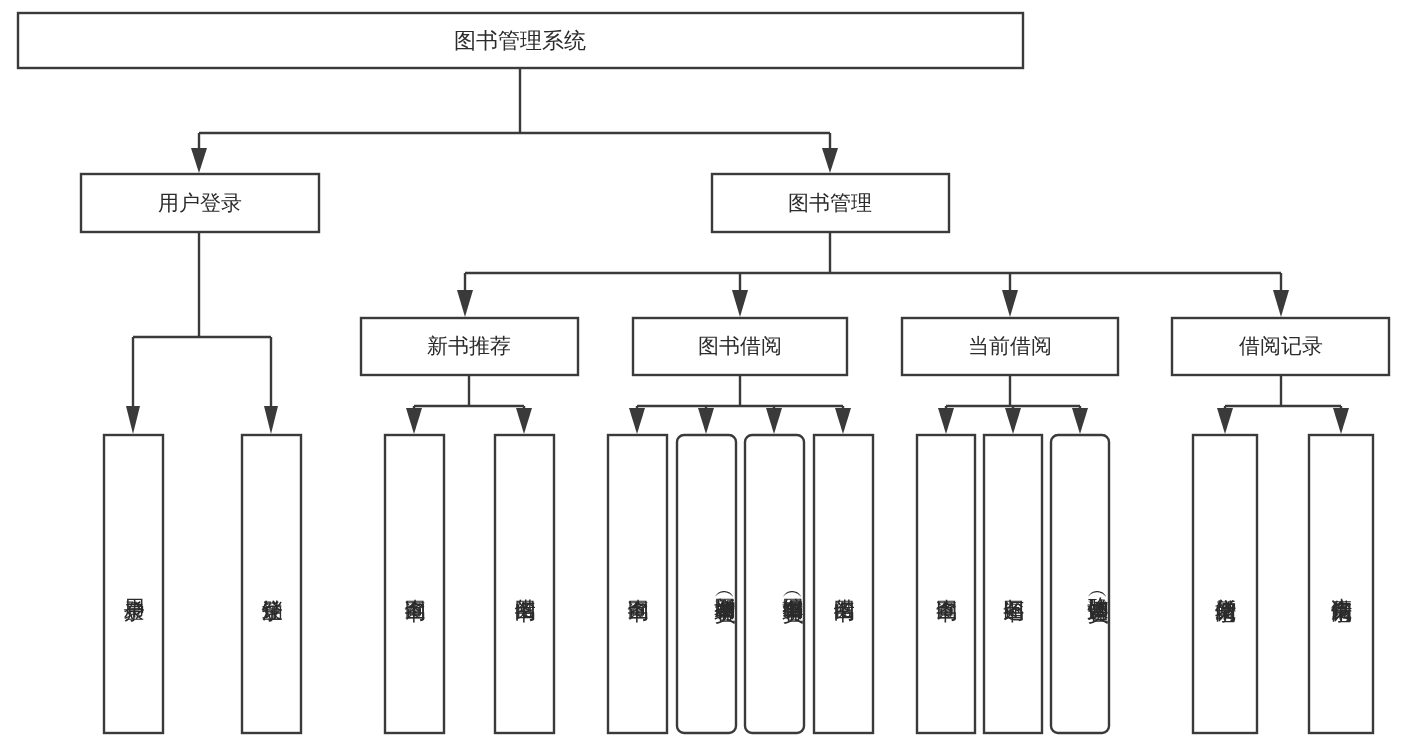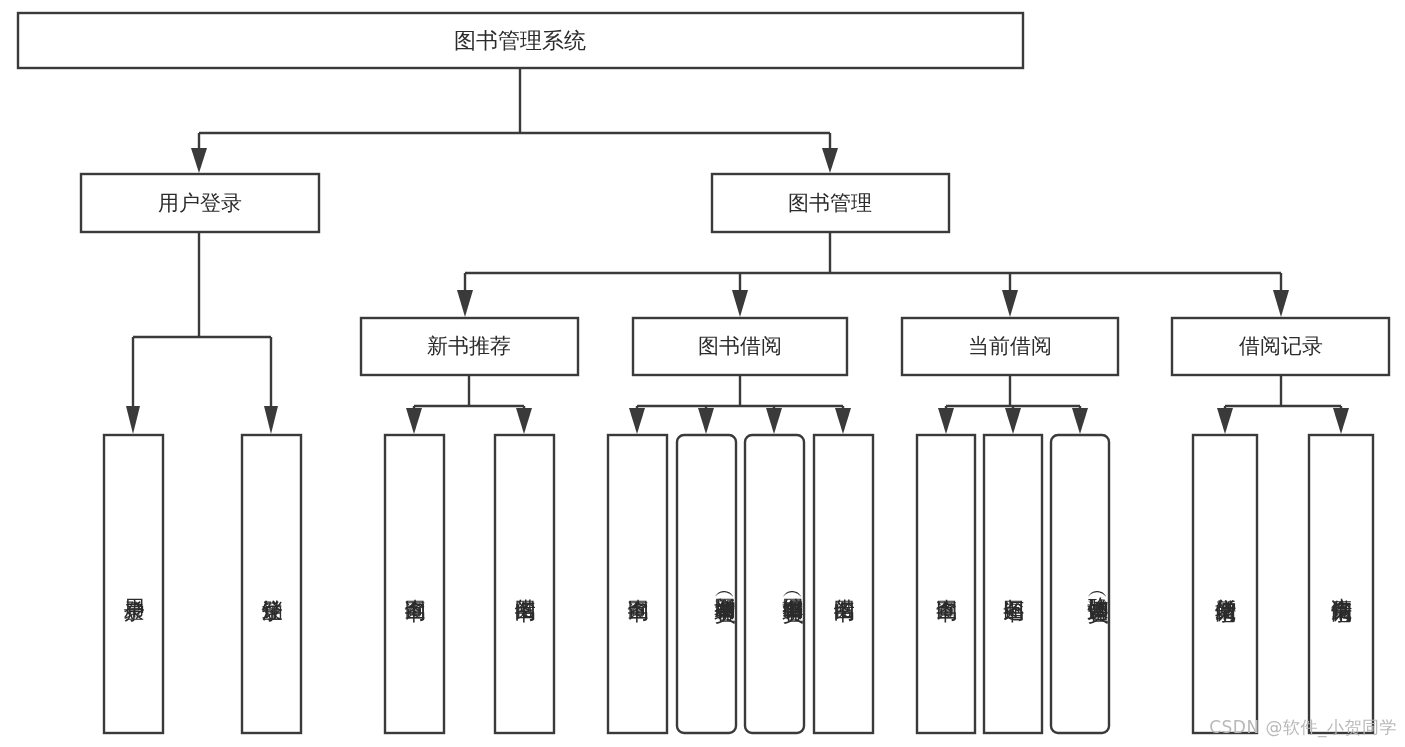--- a/index.html
+++ b/index.html
@@ -227,14 +227,13 @@
   <div class="vlabel" style="left:745px; top:440px; width:59px; height:288px; align-items:flex-start;">编辑图书（管理员）</div>
   <div class="vlabel" style="left:814px; top:435px; width:59px; height:298px;">借阅图书</div>
 
   <div class="vlabel" style="left:917px; top:435px; width:58px; height:298px;">查询图书</div>
   <div class="vlabel" style="left:984px; top:435px; width:58px; height:298px;">归还图书</div>
   <div class="vlabel" style="left:1051px; top:440px; width:58px; height:288px; align-items:flex-start;">确认归还（管理员）</div>
 
   <div class="vlabel" style="left:1193px; top:435px; width:64px; height:298px;">新增借阅记录</div>
   <div class="vlabel" style="left:1309px; top:435px; width:64px; height:298px;">查询借阅记录</div>
 
-  <div class="watermark">CSDN @软件_小贺同学</div>
 </div>
 
 </body></html>

